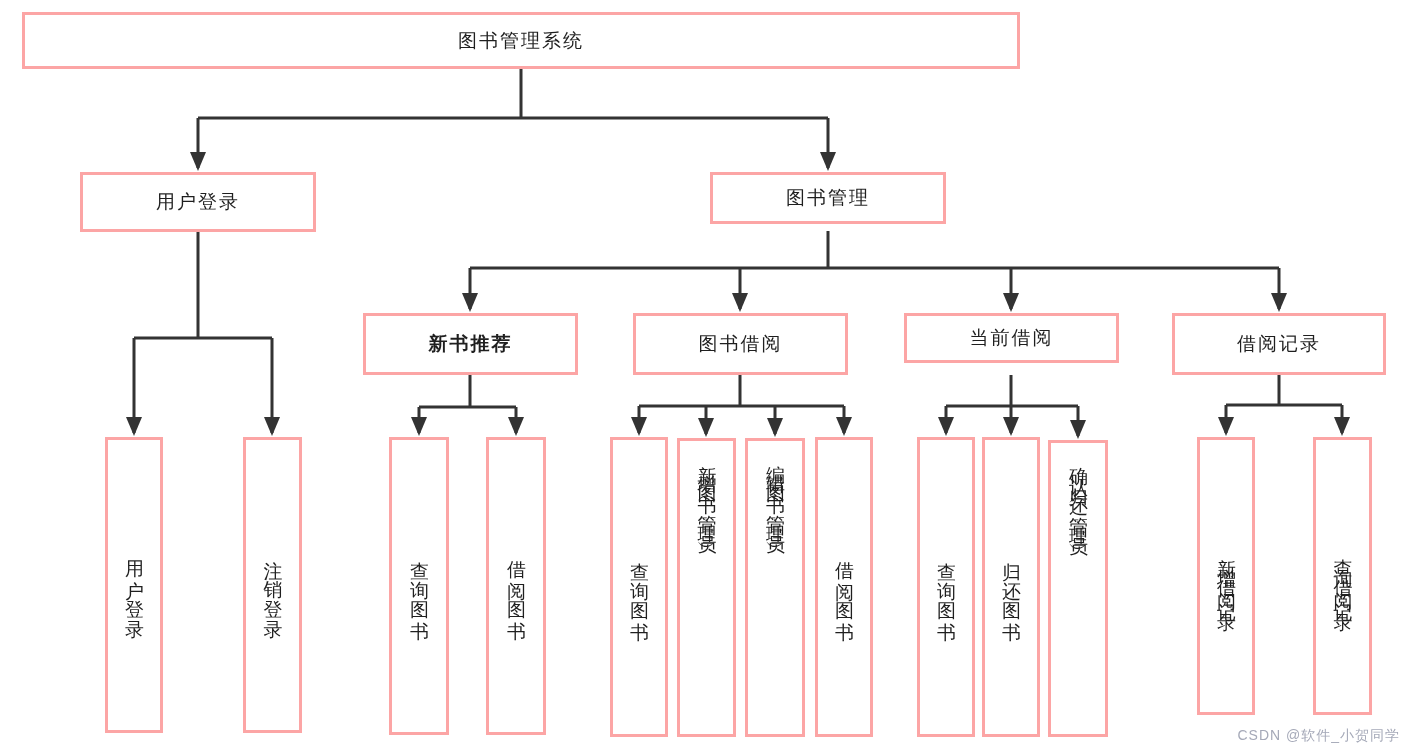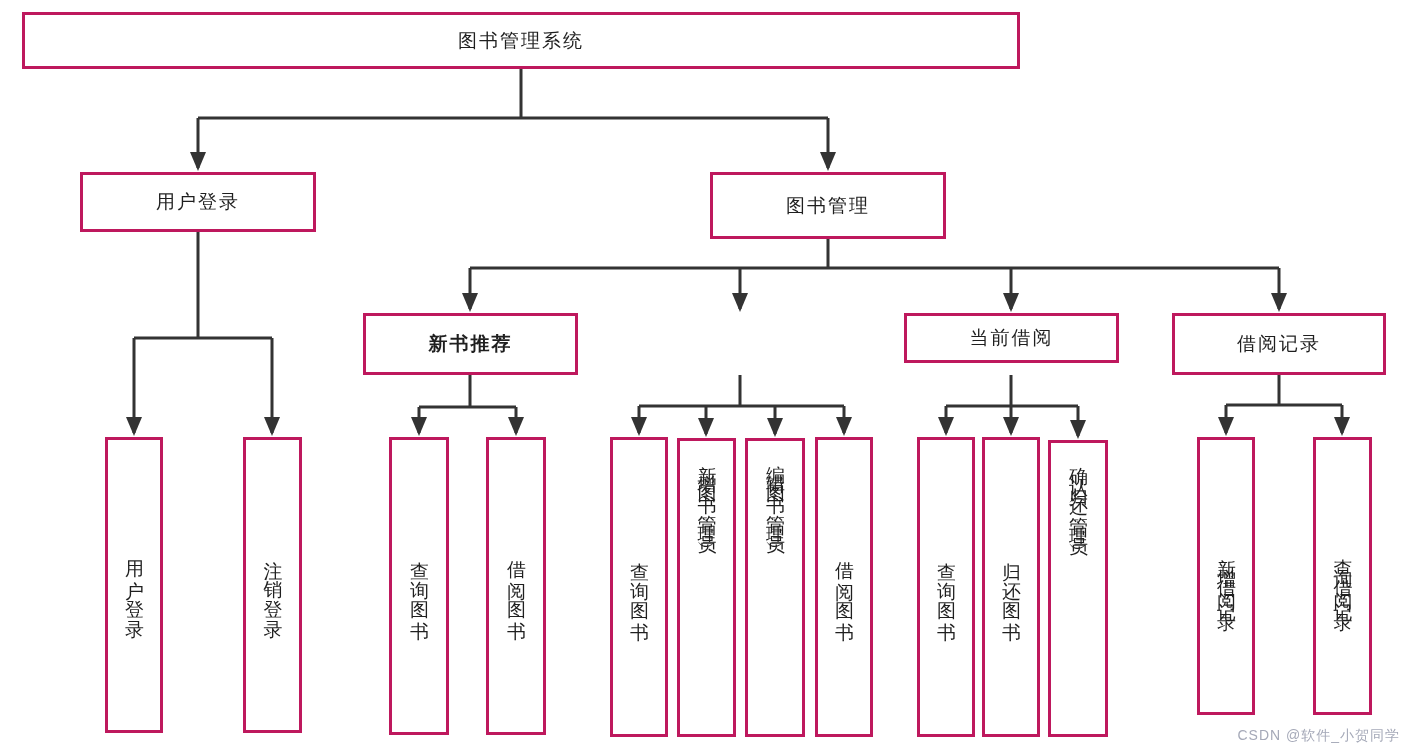--- a/index.html
+++ b/index.html
@@ -6,21 +6,21 @@
   html,body { background:#ffffff; }
   body { font-family:"Liberation Sans", sans-serif; color:#1f1f1f; }
   .canvas {
     position:relative; width:1405px; height:747px;
     background:#ffffff; overflow:hidden;
   }
   svg.connectors { position:absolute; left:0; top:0; width:1405px; height:747px; }
   svg.connectors path { stroke:#333333; stroke-width:3; fill:none; }
   svg.connectors polygon { fill:#333333; stroke:none; }
   .box {
-    position:absolute; border:3px solid #be185d; background:#ffffff;
+    position:absolute; border:3px solid #fca5a5; background:#ffffff;
     display:flex; align-items:center; justify-content:center;
   }
   .h-label { font-size:19px; letter-spacing:2px; color:#1f1f1f; white-space:nowrap; }
   .leaf .v-text {
     writing-mode:vertical-rl; text-orientation:mixed;
     font-size:19px; line-height:1.2; color:#1f1f1f;
   }
   .ls-wide  { letter-spacing:20px; }
   .ls-mid   { letter-spacing:11px; }
   .ls-tight { letter-spacing:10px; }
@@ -71,26 +71,29 @@
     <polygon points="1334,417 1350,417 1342,436"></polygon>
   </svg>
 
   <div class="box" style="left:22px; top:12px; width:998px; height:57px;">
     <span class="h-label">图书管理系统</span>
   </div>
 
   <div class="box" style="left:80px; top:172px; width:236px; height:60px;">
     <span class="h-label">用户登录</span>
   </div>
-  <div class="box" style="left:710px; top:172px; width:236px; height:67px;">
+  <div class="box" style="left:710px; top:172px; width:236px; height:52px;">
     <span class="h-label">图书管理</span>
   </div>
 
   <div class="box" style="left:363px; top:313px; width:215px; height:62px;font-weight:bold;">
     <span class="h-label">新书推荐</span>
+  </div>
+  <div class="box" style="left:633px; top:313px; width:215px; height:62px;">
+    <span class="h-label">图书借阅</span>
   </div>
   <div class="box" style="left:904px; top:313px; width:215px; height:50px;">
     <span class="h-label">当前借阅</span>
   </div>
   <div class="box" style="left:1172px; top:313px; width:214px; height:62px;">
     <span class="h-label">借阅记录</span>
   </div>
 
   <div class="box leaf" style="left:105px; top:437px; width:58px; height:296px;">
     <span class="v-text ls-wide">用户登录</span>

